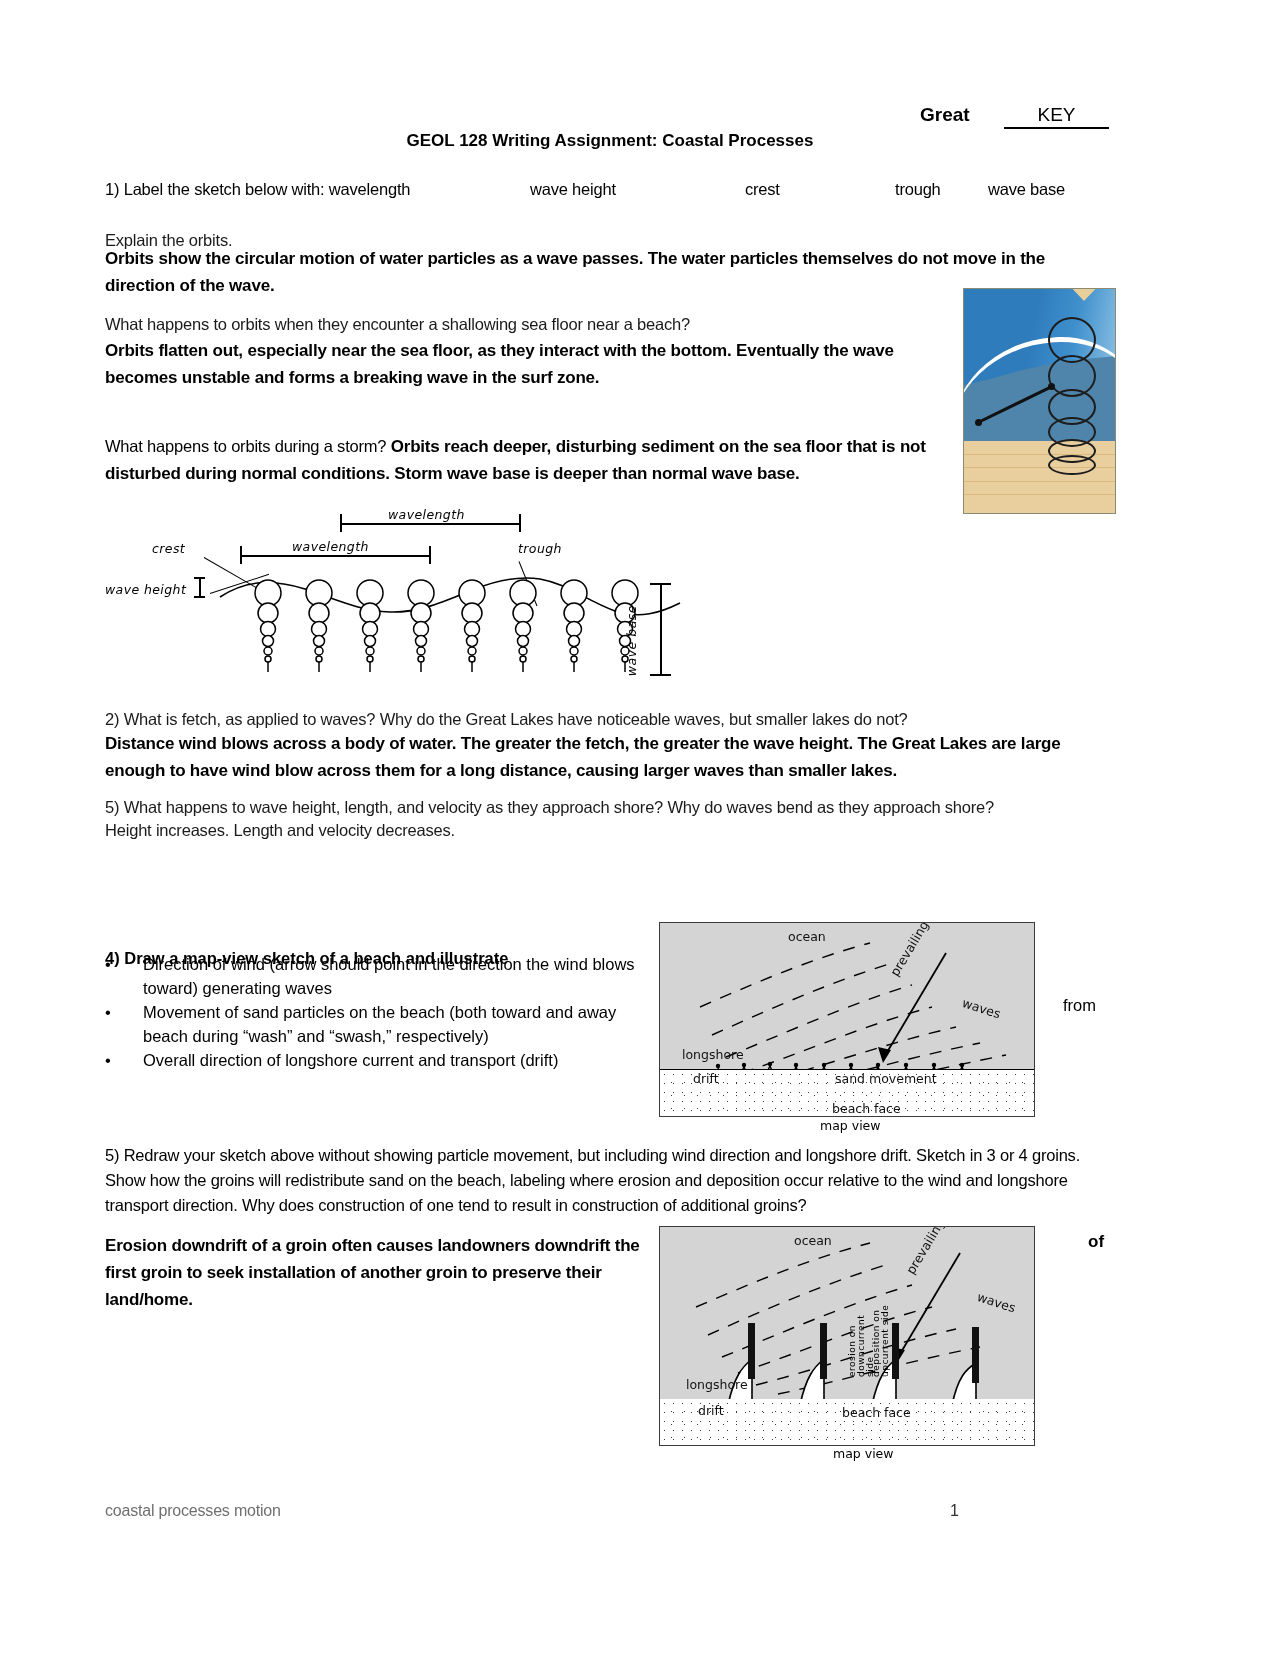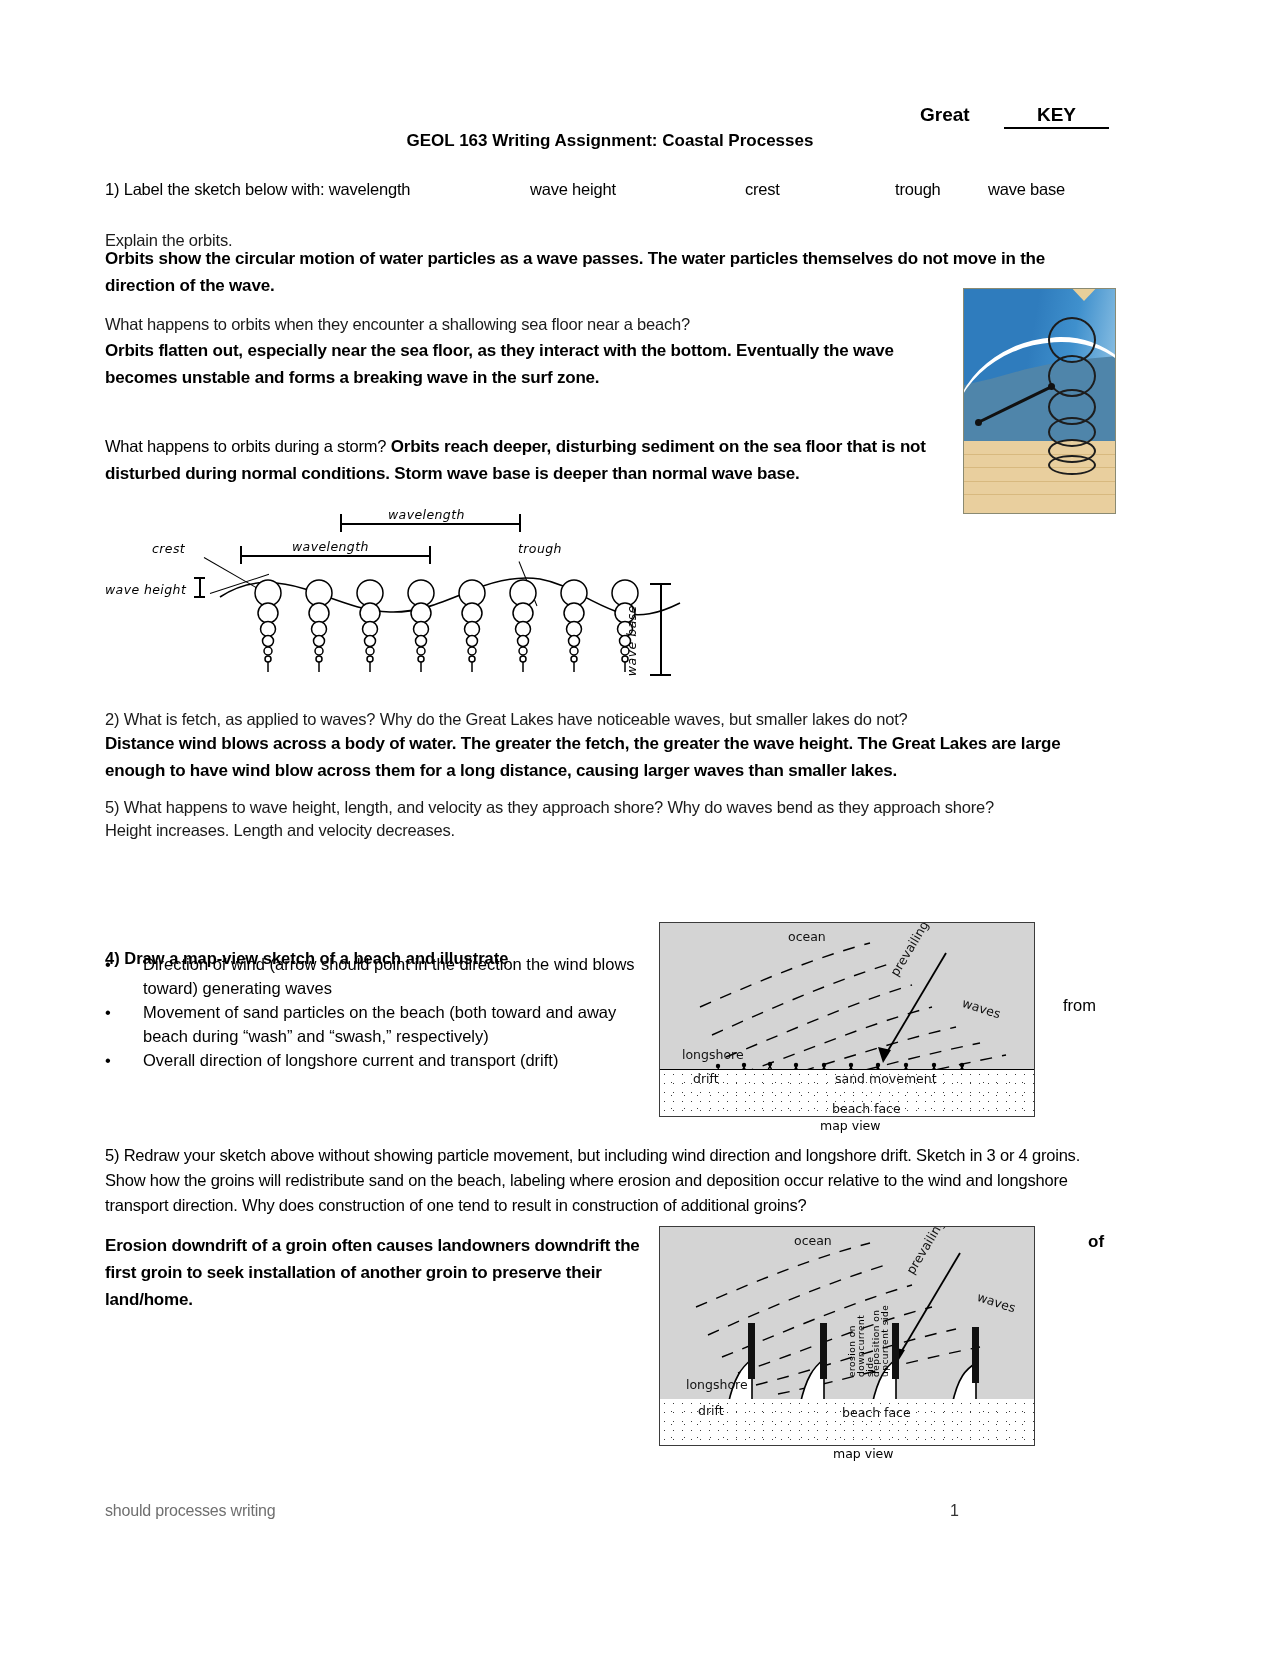--- a/index.html
+++ b/index.html
@@ -13,21 +13,21 @@
   }
   .page { position:absolute; inset:0; }
 
   
   .t { position:absolute; font-family:"Liberation Sans", sans-serif; }
   .narrow { font-stretch:condensed; letter-spacing:-0.2px; }
   .q      { font-size:16.5px; line-height:25px; color:#1a1a1a; }
   .ans    { font-size:17px; line-height:27px; font-weight:bold; color:#000; }
   #name-label { position:absolute; top:104px; left:920px; font-size:19px; font-weight:bold; }
   #name-value {
-    position:absolute; top:104px; left:1004px; font-size:19px; font-weight:bold;
+    position:absolute; top:104px; left:1004px; font-size:19px; font-weight:normal;
     width:105px; text-align:center; border-bottom:2px solid #000; padding-bottom:1px;
   }
   #doc-title {
     position:absolute; top:131px; left:0; width:1220px; text-align:center;
     font-size:17px; font-weight:bold;
   }
 
   
   #q1 { top:180px; left:105px; font-size:16.5px; }
   .q1-term { position:absolute; top:180px; font-size:16.5px; }
@@ -110,21 +110,21 @@
   #footer-left { position:absolute; left:105px; top:1502px; font-size:16px; color:#6f6f6f; }
   #footer-right{ position:absolute; left:950px; top:1502px; font-size:16px; color:#333; }
 </style>
 </head>
 <body>
 
 <div class="page">
 
   <div id="name-label" class="t">Great</div>
   <div id="name-value" class="t">KEY</div>
-  <div id="doc-title" class="t">GEOL 163 Writing Assignment: Coastal Processes</div>
+  <div id="doc-title" class="t">GEOL 128 Writing Assignment: Coastal Processes</div>
 
   <div id="q1" class="t narrow">1) Label the sketch below with: wavelength</div>
   <div class="t q1-term narrow" style="left:530px;">wave height</div>
   <div class="t q1-term narrow" style="left:745px;">crest</div>
   <div class="t q1-term narrow" style="left:895px;">trough</div>
   <div class="t q1-term narrow" style="left:988px;">wave base</div>
 
   <div class="t narrow q" style="left:105px; top:228px; width:1010px;">Explain the orbits.</div>
   <div class="t narrow ans" style="left:105px; top:245px; width:1005px;">Orbits show the circular motion of water particles as a wave passes.  The water particles themselves do not move in the direction of the wave.</div>
 
@@ -403,16 +403,16 @@
     <div class="mv-lbl" style="left:243px; top:42px; transform:rotate(-59deg); transform-origin:left top;">prevailing wind</div>
     <div class="mv-lbl" style="left:320px; top:62px; transform:rotate(18deg); transform-origin:left top;">waves</div>
     <div class="vlabel" style="left:188px; top:64px; font-size:9px; line-height:9px; height:86px;">erosion on downcurrent side</div>
     <div class="vlabel" style="left:212px; top:64px; font-size:9px; line-height:9px; height:86px;">deposition on upcurrent side</div>
     <div class="mv-lbl" style="left:26px; top:150px;">longshore</div>
     <div class="mv-lbl" style="left:38px; top:176px;">drift</div>
     <div class="mv-lbl" style="left:182px; top:178px;">beach face</div>
   </div>
   <div class="mv-caption" style="left:833px; top:1446px;">map view</div>
 
-  <div id="footer-left" class="t narrow">should processes writing</div>
+  <div id="footer-left" class="t narrow">coastal processes motion</div>
   <div id="footer-right" class="t narrow">1</div>
 
 </div>
 
 </body></html>

